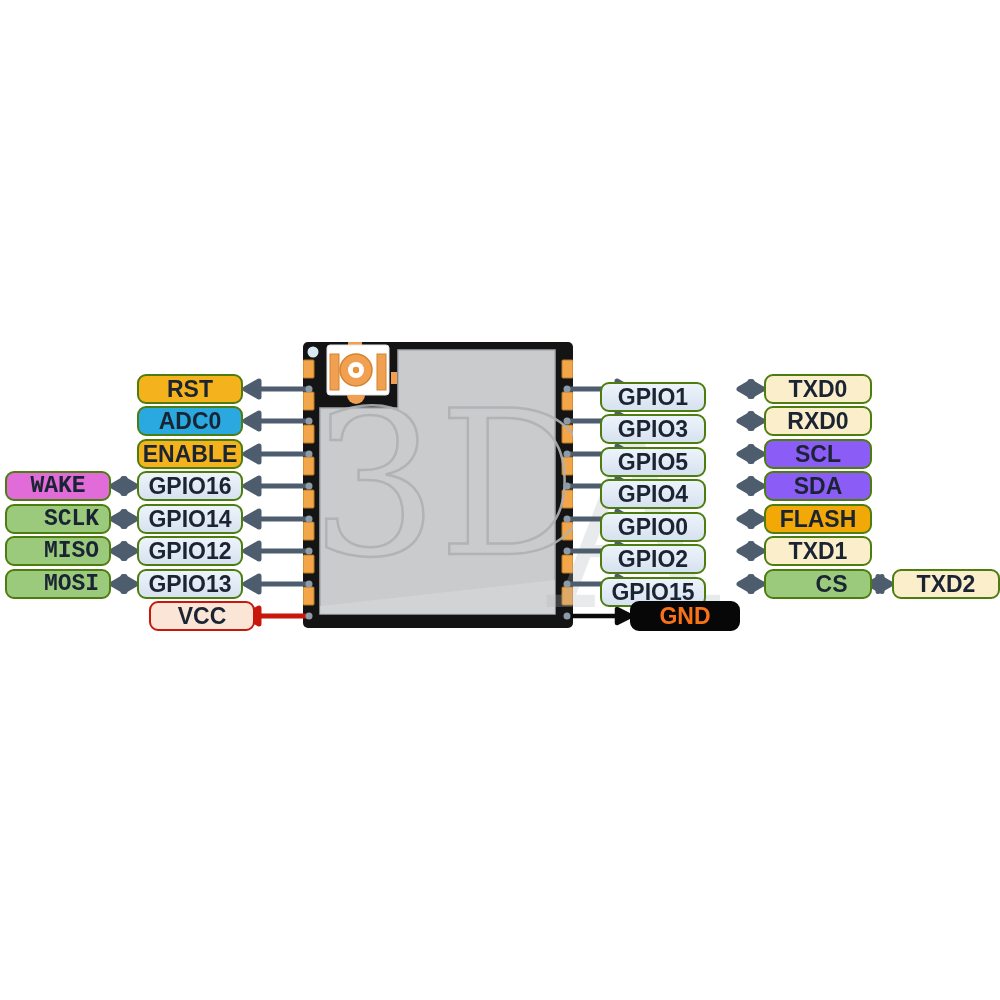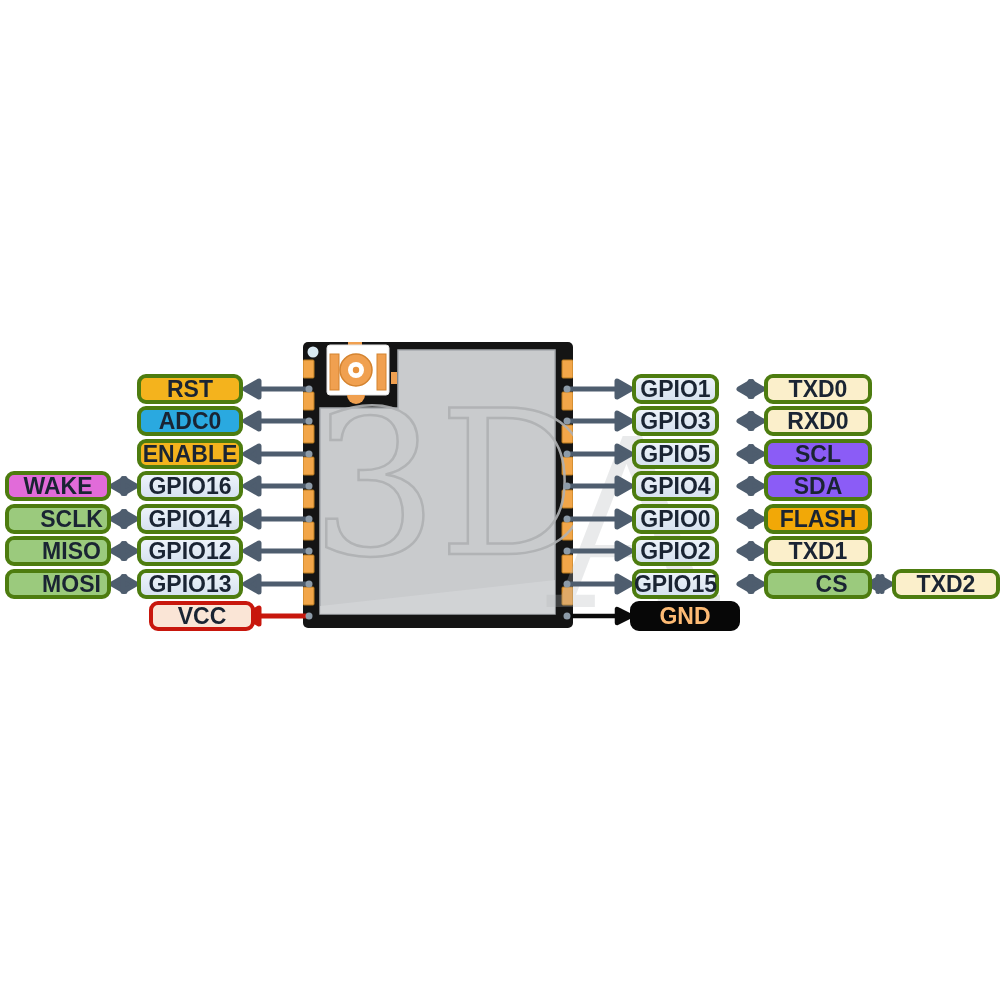--- a/index.html
+++ b/index.html
@@ -1,35 +1,35 @@
 <!DOCTYPE html>
 <html><head>
 <meta charset="utf-8">
 <style>
   html,body{margin:0;padding:0;background:#fff;}
   #stage{position:relative;width:1000px;height:1000px;background:#ffffff;overflow:hidden;
          font-family:"Liberation Sans", sans-serif;}
-  .pin-box{position:absolute;height:30px;box-sizing:border-box;border:4px solid #4d7c0f;
+  .pin-box{position:absolute;height:30px;box-sizing:border-box;border:2px solid #4d7c0f;
            border-radius:9px;display:flex;align-items:center;justify-content:center;
            font-weight:bold;font-size:23px;color:#1A2433;z-index:4;letter-spacing:0px;
            white-space:nowrap;}
   .w-inner-left{left:137px;width:106px;}
-  .w-outer-left{left:5px;width:106px;}
-  .w-gpio-right{left:632px;width:87px;}
+  .w-outer-left{left:5px;width:106px;font-family:Liberation Mono, monospace;}
+  .w-gpio-right{left:600px;width:106px;margin-top:8px;}
   .w-alias-right{left:764px;width:108px;}
   .c-orange{background:#F4B31D;}
   .c-flash{background:#F2A807;}
   .c-blue{background:#2AA9E0;}
   .c-gpio{background:linear-gradient(#EDF3FA,#D7E2F0);}
   .c-magenta{background:#E16BD9;}
   .c-green{background:#9BCA7D;padding-left:27px;}
   .c-teal{background:#8b5cf6;}
   .c-cream{background:#FBEFCB;}
   .c-vcc{background:#FAE5D6;border-color:#C8170D;margin-left:12px;}
-  .c-gnd{background:#070707;border-color:#070707;color:#fdba74;}
+  .c-gnd{background:#070707;border-color:#070707;color:#f97316;}
   #chip{position:absolute;left:303px;top:342px;width:270px;height:208px;z-index:1;}
   #watermark-a{position:absolute;left:548px;top:418px;width:160px;height:230px;z-index:2;
                font-family:"DejaVu Serif", serif;font-size:235px;line-height:215px;
                color:rgba(175,179,183,0.28);pointer-events:none;user-select:none;}
   #wires{position:absolute;left:0;top:0;z-index:3;}
 </style>
 </head>
 <body>
 
 <div id="stage">

